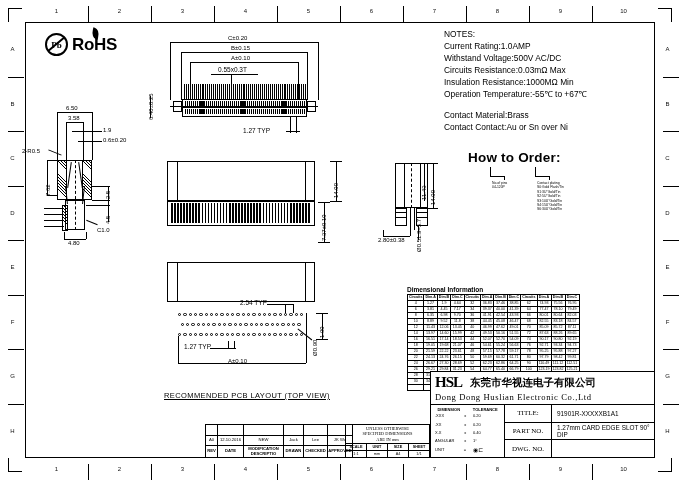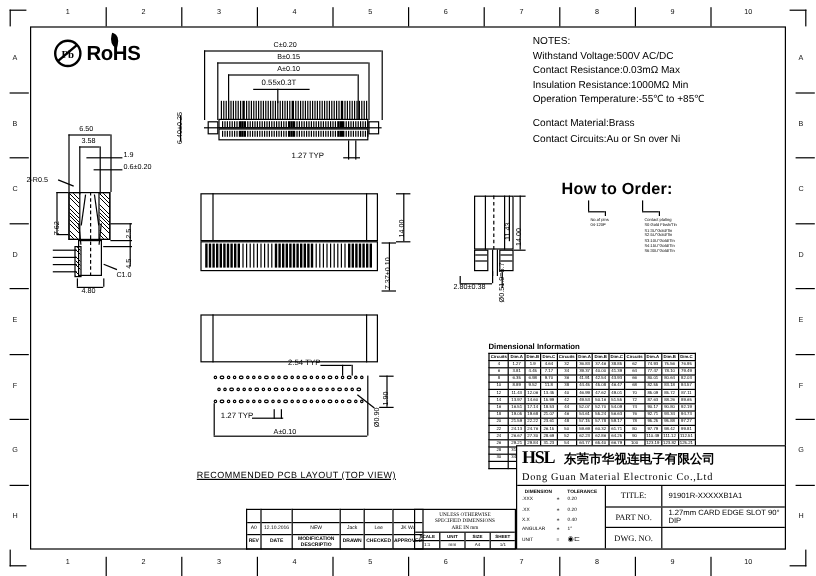--- a/index.html
+++ b/index.html
@@ -226,27 +226,28 @@
       <div class="rl-cell" style="top: 327px; height: 54.5px;">G</div>
       <i class="rl-tick" style="top: 327px;"></i>
       <div class="rl-cell" style="top: 381.5px; height: 54.5px;">H</div>
       <i class="rl-tick" style="top: 381.5px;"></i>
     </div>
 
   <div class="inner-border"></div>
 
   <div id="notes">
     <div>NOTES:</div>
+    <div>Current Rating:1.0AMP</div>
     <div>Withstand Voltage:500V AC/DC</div>
-    <div>Contact Resistance:0.03mΩ Max</div>
+    <div>Circuits Resistance:0.03mΩ Max</div>
     <div>Insulation Resistance:1000MΩ Min</div>
-    <div>Operation Temperature:-55℃ to +85℃</div>
+    <div>Operation Temperature:-55℃ to +67℃</div>
     <div class="gap"></div>
     <div>Contact Material:Brass</div>
-    <div>Contact Circuits:Au or Sn over Ni</div>
+    <div>Contact Contact:Au or Sn over Ni</div>
   </div>
 
   <div id="rohs">
     <div class="pb-circle">
       <span>Pb</span>
     </div>
     <div class="rohs-word">
       <span>RoHS</span>
       <span class="leaf"></span>
     </div>
@@ -509,21 +510,21 @@
         </tr>
       </tbody>
   </table>
 
   <div id="titleblock">
     <div id="company">
       <div class="co-row1">
         <span class="hsl">HSL</span>
         <span class="co-cn">东莞市华视连电子有限公司</span>
       </div>
-      <div class="co-en">Dong Guan Material Electronic Co.,Ltd</div>
+      <div class="co-en">Dong Dong Huslian Electronic Co.,Ltd</div>
     </div>
     <div id="tb-body">
       <div id="tolbox">
         <div class="hrow">
           <span>DIMENSION</span>
           <span>TOLERANCE</span>
         </div>
         <div class="row">
           <span class="c1">.XXX</span>
           <span class="c2">±</span>

